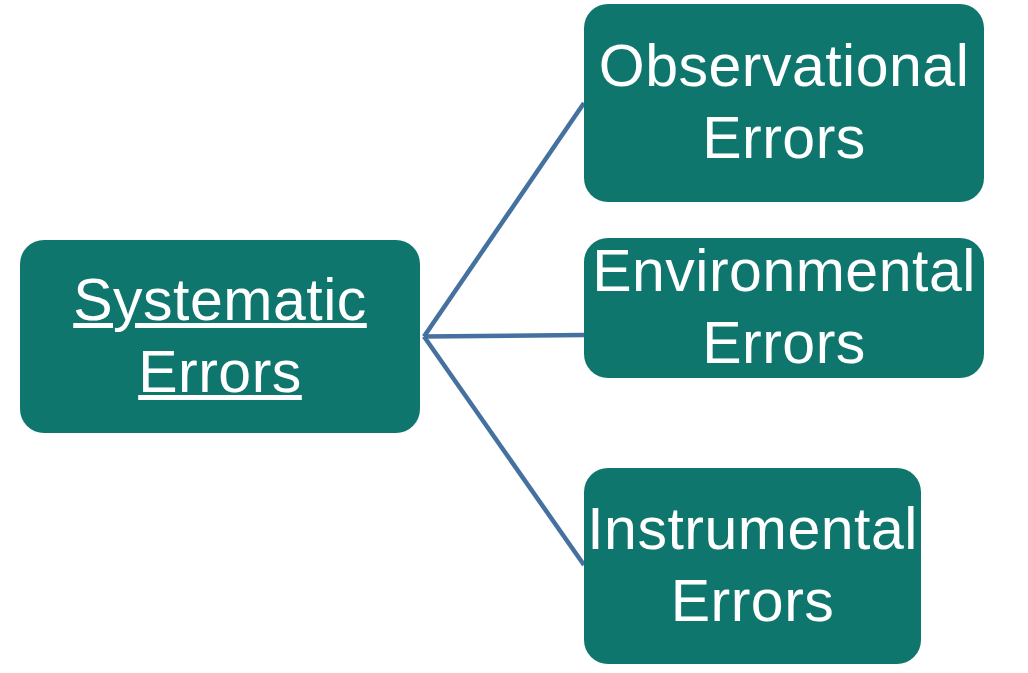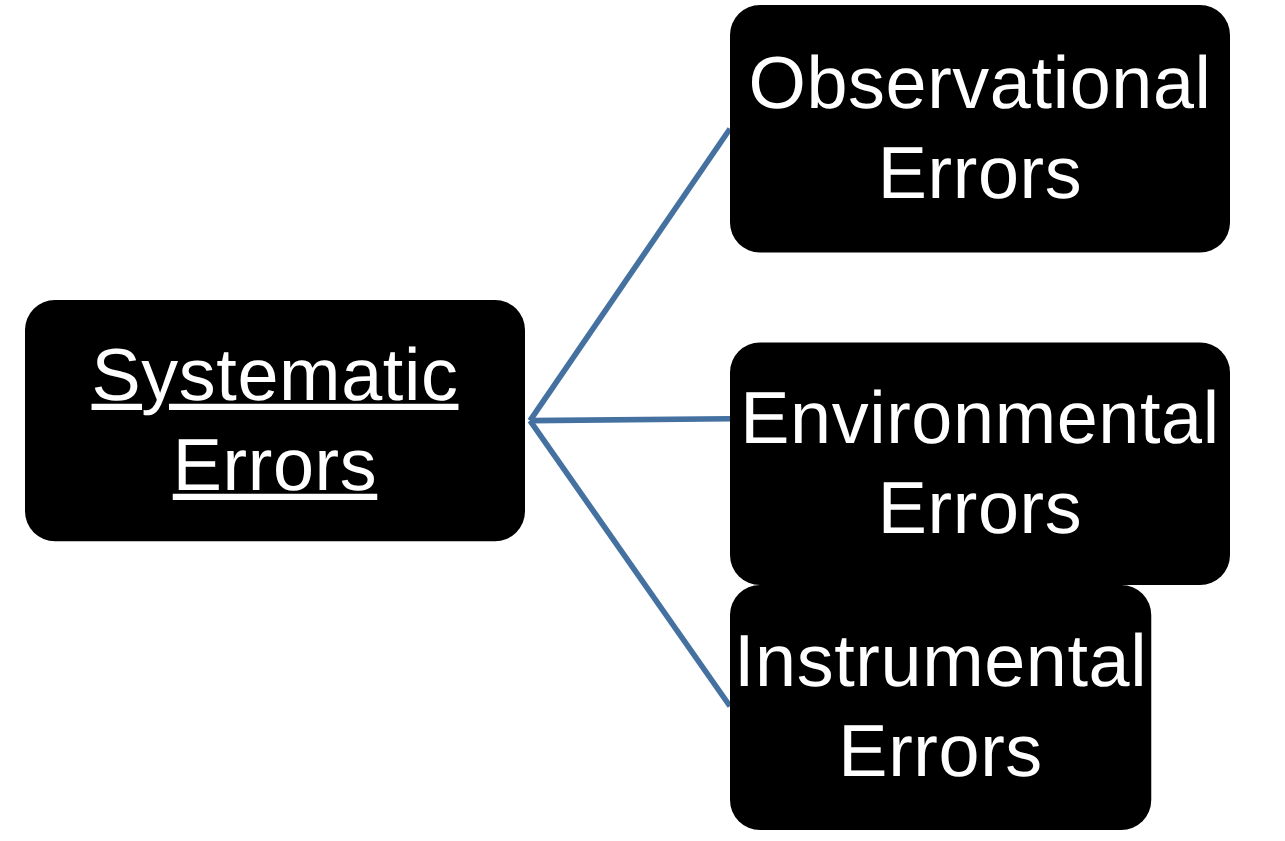--- a/index.html
+++ b/index.html
@@ -22,21 +22,21 @@
     width: 1028px;
     height: 673px;
     display: block;
   }
   .connector-svg line {
     stroke-width: 4.5px;
     fill: none;
   }
   .node {
     position: absolute;
-    background: #000000;
+    background: #0f766e;
     border-radius: 24px;
     color: #ffffff;
     display: flex;
     flex-direction: column;
     align-items: center;
     justify-content: center;
     text-align: center;
     font-size: 59px;
     line-height: 1.22;
     letter-spacing: 0.5px;
@@ -55,22 +55,21 @@
   .node-child-0 {
     left: 584px;
     top: 4px;
     width: 400px;
     height: 198px;
   }
   .node-child-1 {
     left: 584px;
     top: 238px;
     width: 400px;
-    height: 194px;
-    margin-top: 36px;
+    height: 140px;
   }
   .node-child-2 {
     left: 584px;
     top: 468px;
     width: 337px;
     height: 196px;
   }
 </style>
 </head>
 <body>

